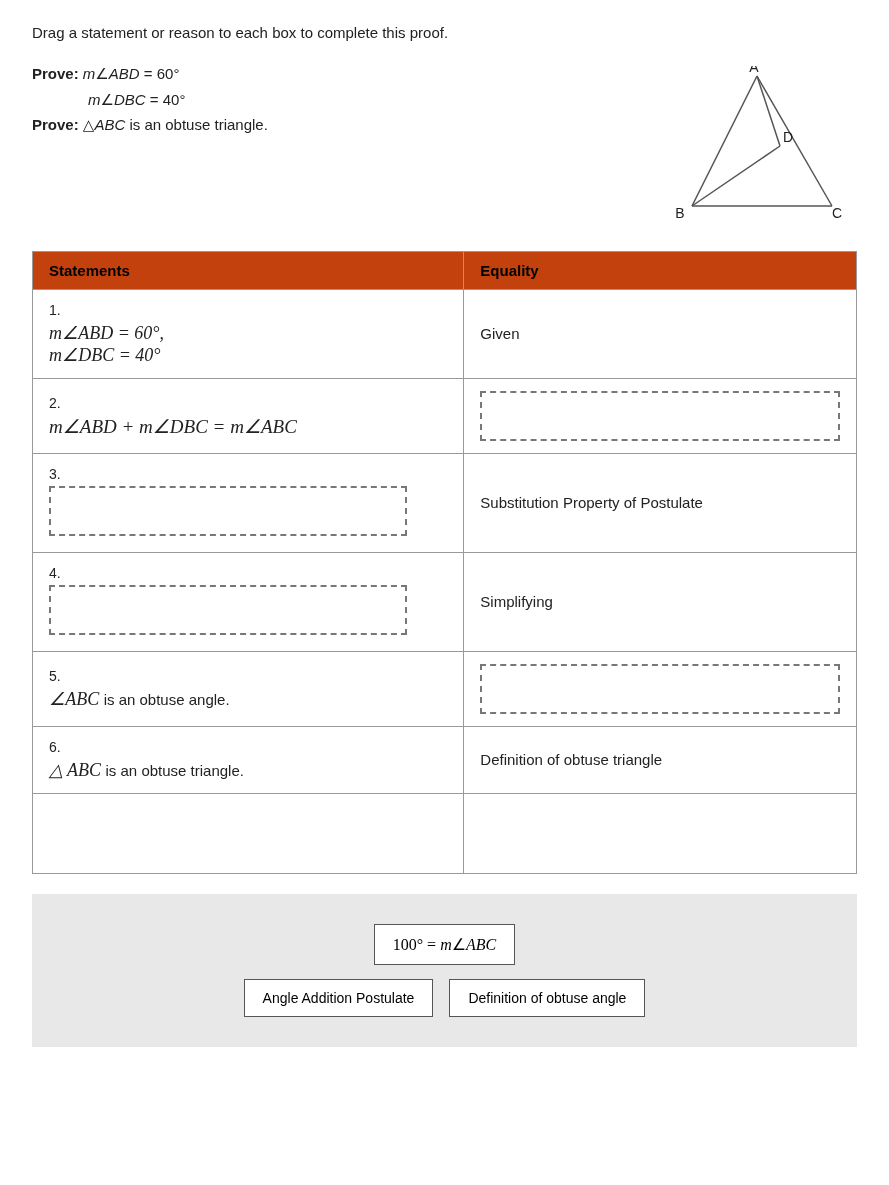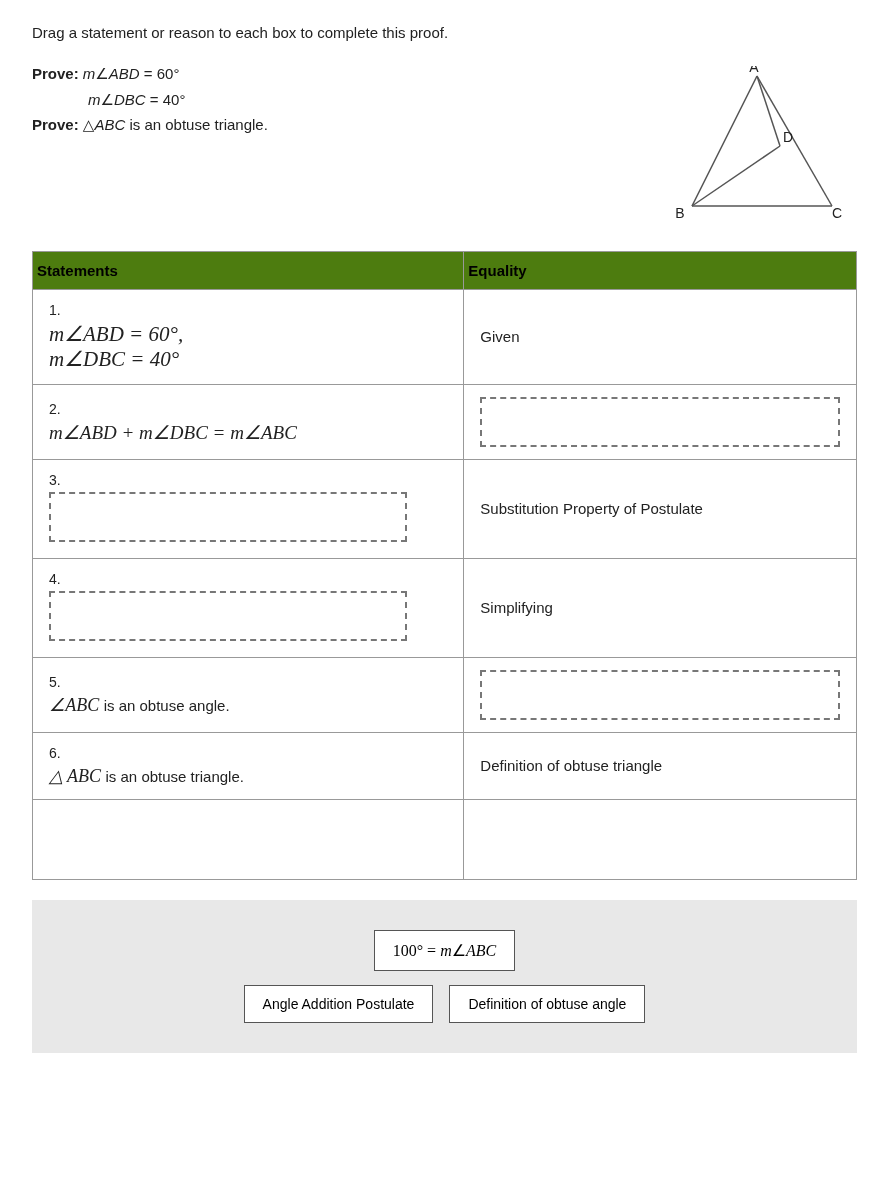--- a/index.html
+++ b/index.html
@@ -38,36 +38,36 @@
     .proof-table {
       width: 100%;
       border-collapse: collapse;
       border: 1px solid #999;
       margin-bottom: 20px;
     }
     .proof-table th {
       font-family: Arial, sans-serif;
       font-weight: bold;
       font-size: 15px;
-      padding: 10px 4px;
+      padding: 10px 16px;
       text-align: left;
       border: 1px solid #999;
-      background: #4d7c0f;
+      background: #c2410c;
     }
     .proof-table td {
       border: 1px solid #999;
       padding: 12px 16px;
       vertical-align: middle;
       font-size: 15px;
       color: #222;
     }
     .math-text {
       font-family: 'Times New Roman', serif;
       font-style: italic;
-      font-size: 21px;
+      font-size: 18px;
     }
     .dashed-box {
       border: 2px dashed #777;
       min-height: 50px;
       min-width: 200px;
       display: inline-block;
       width: 90%;
     }
     .reason-dashed {
       border: 2px dashed #777;

